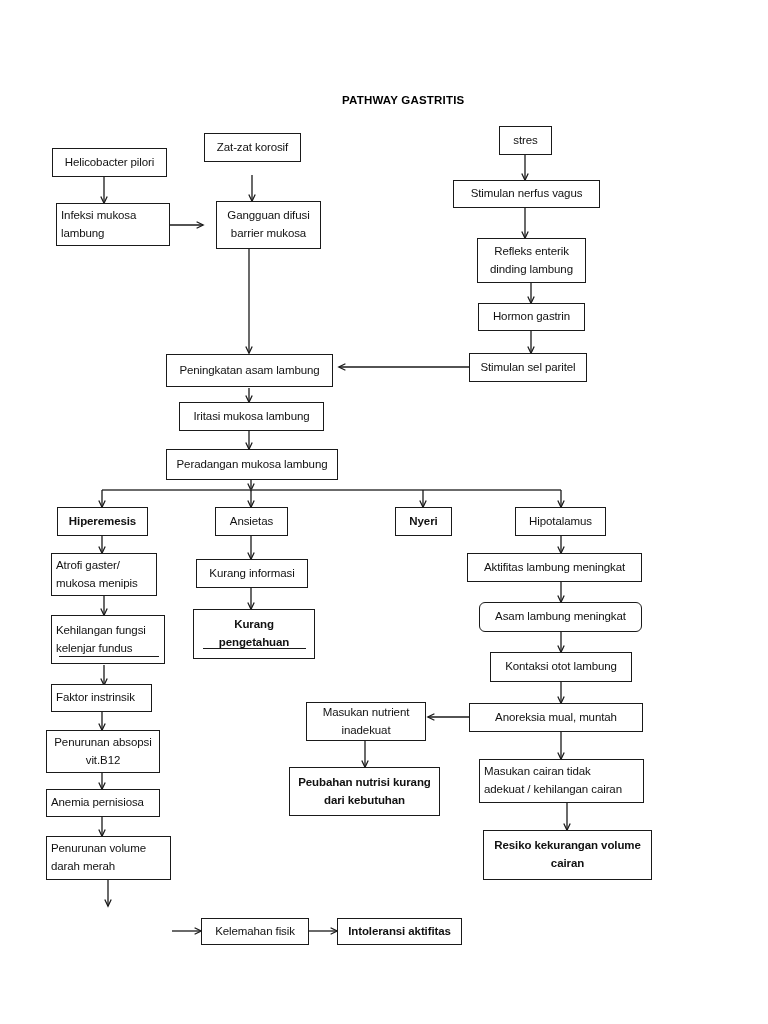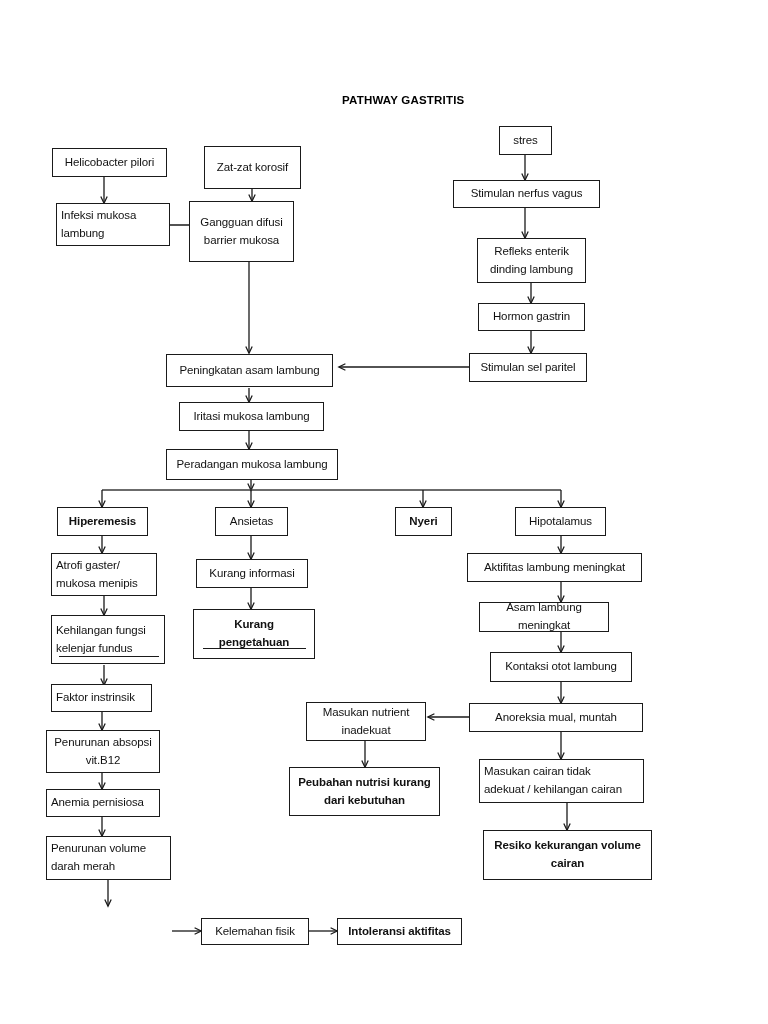--- a/index.html
+++ b/index.html
@@ -124,33 +124,33 @@
       <path d="M104,836 L104,856"></path>
     </g>
   </svg>
 
   <div id="title" style="left:322px;top:94px;">PATHWAY GASTRITIS</div>
 
   <div class="node center" style="left:52px;top:148px;width:115px;height:29px;">
     <span class="txt">Helicobacter pilori</span>
   </div>
 
-  <div class="node center" style="left:204px;top:146px;width:97px;height:43px;align-items:center;">
+  <div class="node center" style="left:204px;top:133px;width:97px;height:29px;align-items:center;">
     <span class="txt">Zat-zat korosif</span>
   </div>
 
   <div class="node center" style="left:499px;top:126px;width:53px;height:29px;">
     <span class="txt">stres</span>
   </div>
 
   <div class="node left" style="left:56px;top:203px;width:114px;height:43px;">
     <span class="txt"><span>Infeksi mukosa</span><br><span>lambung</span></span>
   </div>
 
-  <div class="node center" style="left:189px;top:201px;width:105px;height:61px;">
+  <div class="node center" style="left:216px;top:201px;width:105px;height:48px;">
     <span class="txt"><span>Gangguan difusi</span><br><span>barrier mukosa</span></span>
   </div>
 
   <div class="node center" style="left:453px;top:180px;width:147px;height:28px;">
     <span class="txt">Stimulan nerfus vagus</span>
   </div>
 
   <div class="node center" style="left:477px;top:238px;width:109px;height:45px;">
     <span class="txt"><span>Refleks enterik</span><br><span>dinding lambung</span></span>
   </div>
@@ -231,21 +231,21 @@
 
   <div class="node center bold" style="left:193px;top:609px;width:122px;height:50px;">
     <span class="txt"><span>Kurang</span><br><span>pengetahuan</span></span>
   </div>
   <div class="underline-mark" style="left:203px;top:648px;width:103px;"></div>
 
   <div class="node center" style="left:467px;top:553px;width:175px;height:29px;">
     <span class="txt">Aktifitas lambung meningkat</span>
   </div>
 
-  <div class="node center" style="left:479px;top:602px;width:130px;height:30px;">
+  <div class="node center" style="left:479px;top:602px;width:163px;height:30px;border-radius:6px;">
     <span class="txt">Asam lambung meningkat</span>
   </div>
 
   <div class="node center" style="left:490px;top:652px;width:142px;height:30px;">
     <span class="txt">Kontaksi otot lambung</span>
   </div>
 
   <div class="node center" style="left:469px;top:703px;width:174px;height:29px;">
     <span class="txt">Anoreksia mual, muntah</span>
   </div>

